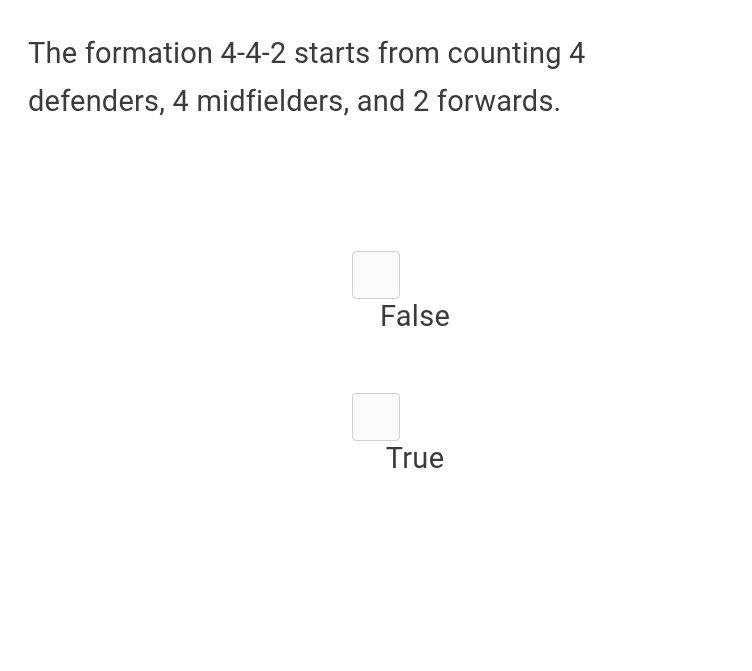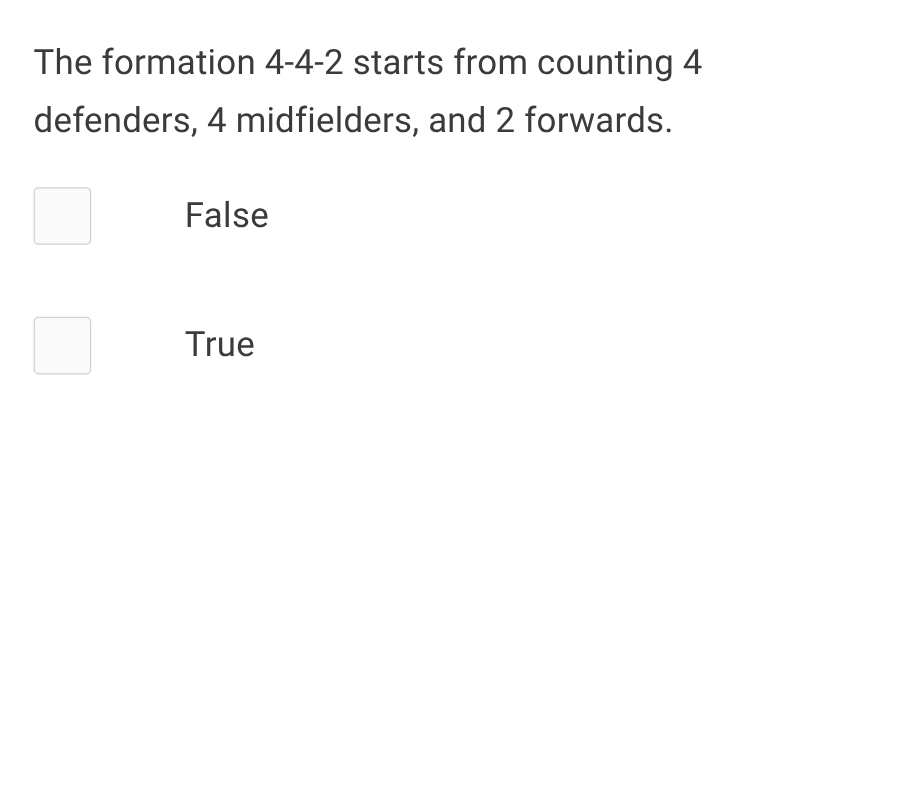--- a/index.html
+++ b/index.html
@@ -12,26 +12,28 @@
       background: #ffffff;
       width: 752px;
       height: 671px;
       padding: 30px 28px;
     }
     .question-text {
       font-size: 29px;
       line-height: 1.65;
       color: #3b3b3b;
       font-weight: 400;
+      margin-bottom: 95px;
       letter-spacing: 0.2px;
     }
     .answer-option {
       display: flex;
       align-items: center;
       padding: 30px 0;
+      flex-direction: column;
     }
     .answer-option:first-of-type {
       border-bottom: 1px solid #e8e8e8;
       padding-bottom: 60px;
       margin-bottom: 30px;
     }
     .checkbox {
       width: 48px;
       height: 48px;
       border: 1px solid #d0d0d0;

